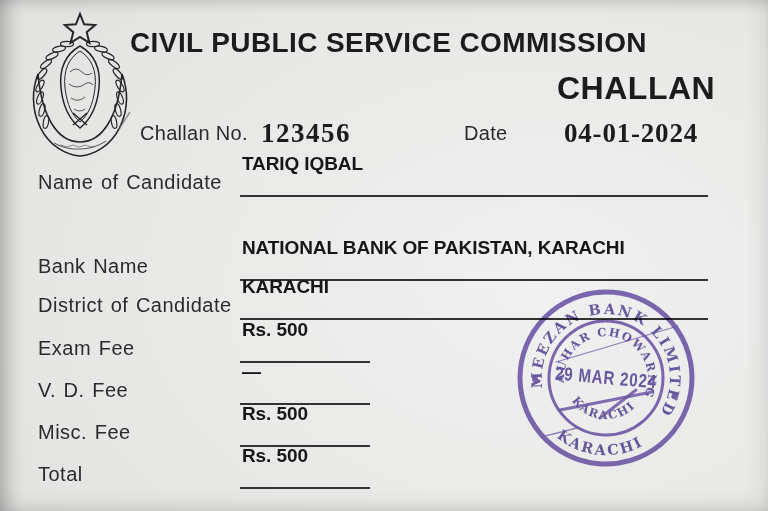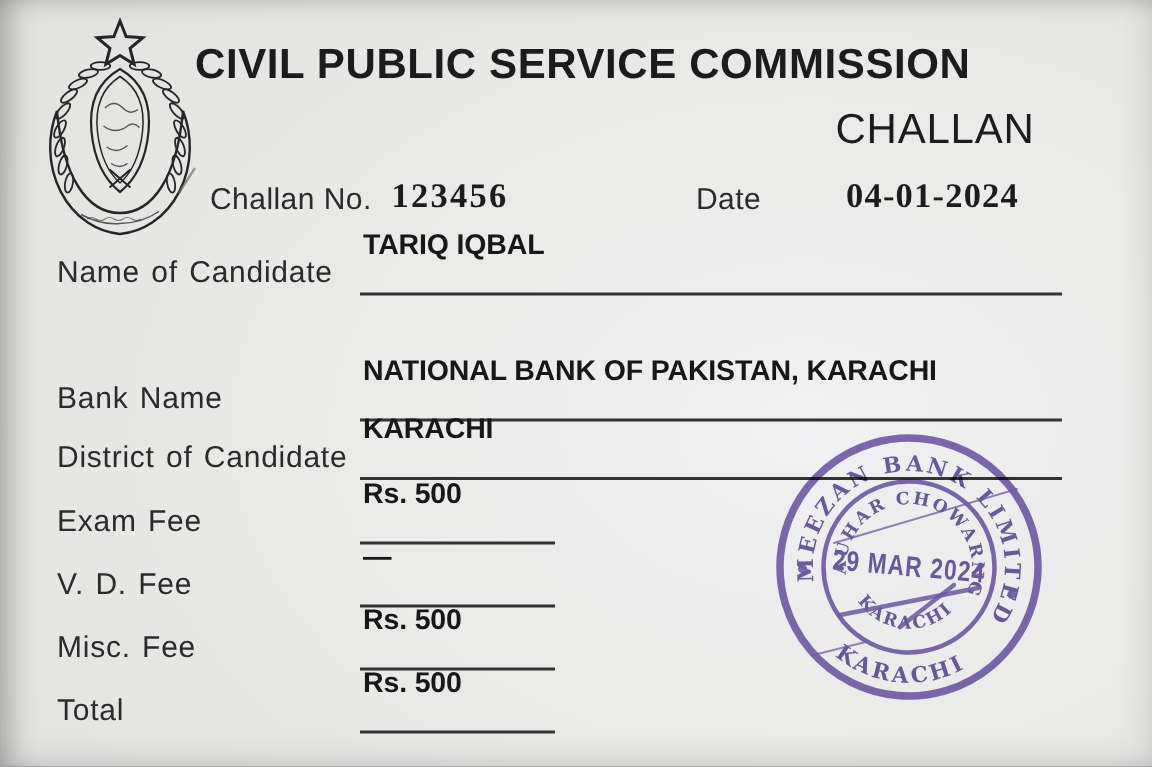--- a/index.html
+++ b/index.html
@@ -14,30 +14,30 @@
       inset 0 12px 18px -12px rgba(0,0,0,.16),
       inset -10px -10px 28px -14px rgba(0,0,0,.18);
   }
   .title{
     position:absolute;left:130px;top:27px;
     font-size:28px;font-weight:700;letter-spacing:.4px;color:var(--ink);
     white-space:nowrap;
   }
   .subtitle{
     position:absolute;left:557px;top:70px;
-    font-size:28px;font-weight:400;letter-spacing:.5px;color:var(--ink);
+    font-size:32px;font-weight:700;letter-spacing:.5px;color:var(--ink);
   }
   .challan-label,.date-label{
     position:absolute;top:122px;font-size:20px;color:var(--label);letter-spacing:.3px;
   }
   .challan-label{left:140px;}
   .date-label{left:464px;}
   .challan-number,.date-value{
     position:absolute;top:118px;font-family:"Liberation Serif",serif;
-    font-size:23px;font-weight:700;color:var(--ink);letter-spacing:1.5px;
+    font-size:27px;font-weight:700;color:var(--ink);letter-spacing:1.5px;
   }
   .challan-number{left:261px;}
   .date-value{left:564px;letter-spacing:.8px;}
 
   .row{position:absolute;left:0;width:768px;height:30px;}
   .flabel{
     position:absolute;left:38px;top:2px;font-size:20px;color:var(--label);
     letter-spacing:.5px;word-spacing:1.5px;white-space:nowrap;
   }
   .fline{

